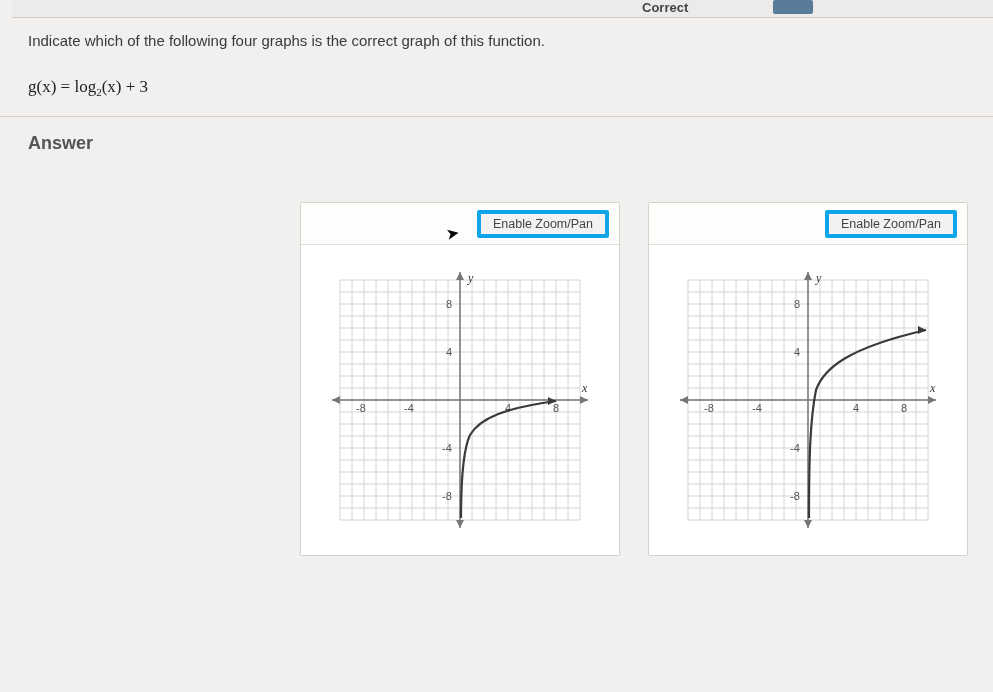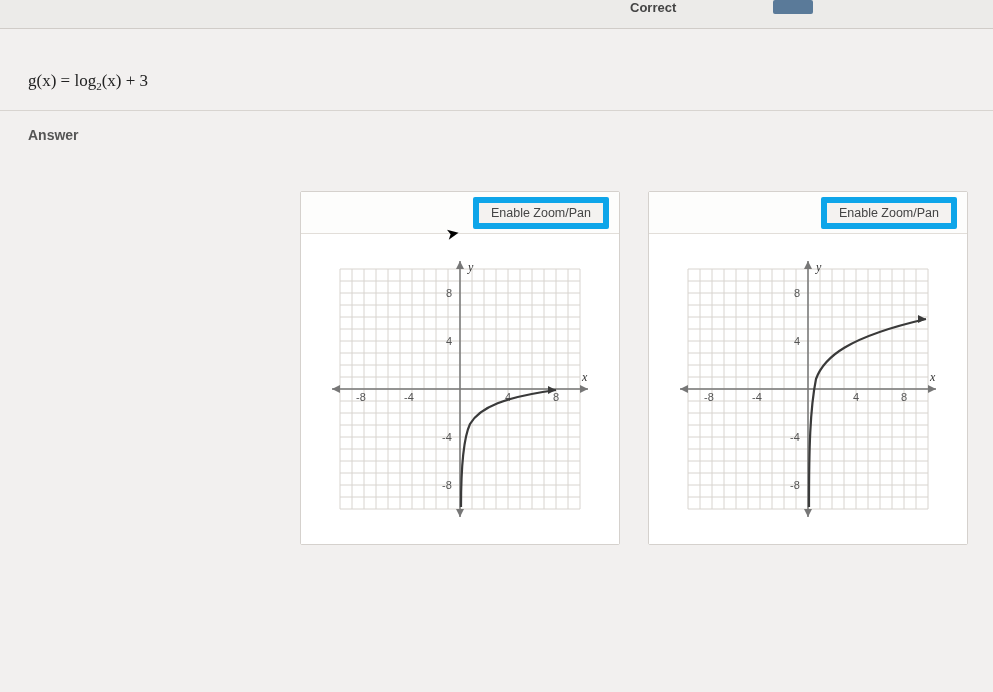--- a/index.html
+++ b/index.html
@@ -5,24 +5,25 @@
   * { box-sizing: border-box; margin: 0; padding: 0; }
   body {
     font-family: Arial, Helvetica, sans-serif;
     background: #f2f0ef;
     width: 993px;
     height: 692px;
     overflow: hidden;
     color: #333;
   }
   .top-bar {
-    height: 29px;
+    height: 18px;
     border-bottom: 1px solid #d0ccc8;
     position: relative;
     background: #ecebe9;
+    margin-left: 12px;
   }
   .correct-badge {
     position: absolute;
     left: 630px;
     top: 0px;
     font-size: 13px;
     font-weight: 600;
     color: #444;
   }
   .blue-block {
@@ -45,21 +46,21 @@
   }
   .equation {
     font-family: "Times New Roman", serif;
     font-size: 17px;
     color: #222;
     margin-top: 28px;
   }
   .equation sub { font-size: 11px; vertical-align: sub; }
   .answer-header {
     padding: 16px 28px 8px 28px;
-    font-size: 14px;
+    font-size: 18px;
     font-weight: 700;
     color: #555;
   }
   .cursor {
     position: absolute;
     left: 446px;
     top: 224px;
     font-size: 16px;
     color: #000;
     transform: rotate(-10deg);
@@ -80,21 +81,21 @@
     border-bottom: 1px solid #e2ded9;
     display: flex;
     justify-content: flex-end;
     align-items: center;
     padding-right: 10px;
     background: #fdfdfc;
   }
   .zoom-btn {
     font-size: 12.5px;
     color: #444;
-    border: 6px solid #0ea5e9;
+    border: 4px solid #0ea5e9;
     background: #f4f2f0;
     padding: 3px 12px;
     border-radius: 2px;
     cursor: pointer;
   }
   .graph-body {
     height: 310px;
     display: flex;
     align-items: center;
     justify-content: center;
@@ -109,20 +110,21 @@
 </style>
 </head>
 <body>
 
 <div class="top-bar">
   <span class="correct-badge">Correct</span>
   <span class="blue-block"></span>
 </div>
 
 <div class="question-area">
+  <div class="question-text">Indicate which of the following four graphs is the correct graph of this function.</div>
   <div class="equation">
     <span>g(x) = log</span><sub>2</sub><span>(x) + 3</span>
   </div>
 </div>
 
 <div class="answer-header">Answer</div>
 
 <span class="cursor">➤</span>
 
 <div class="graphs-row">

